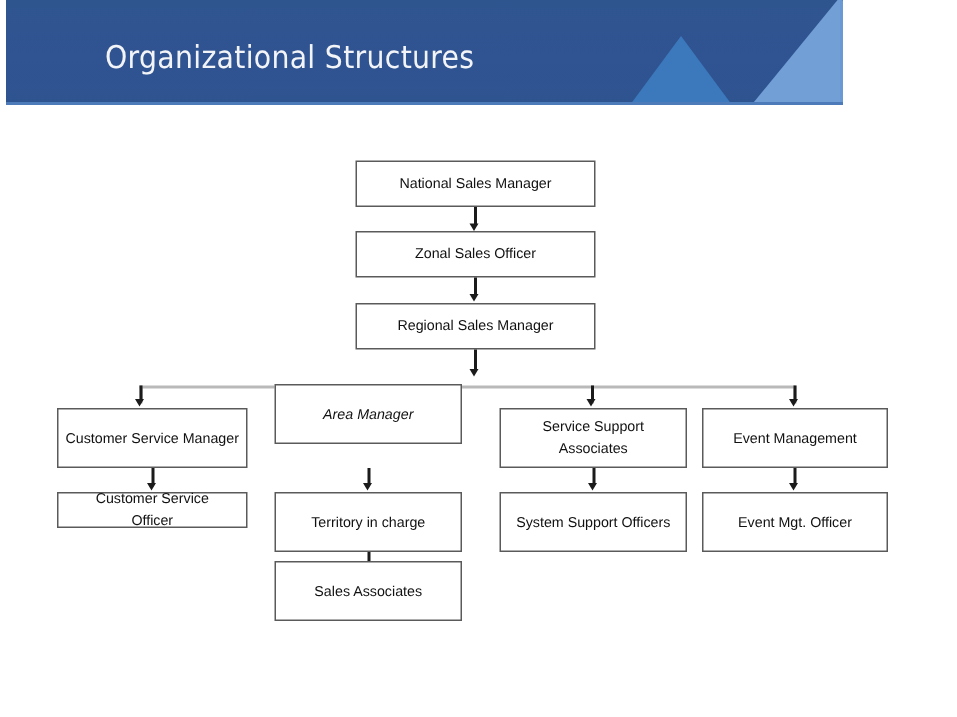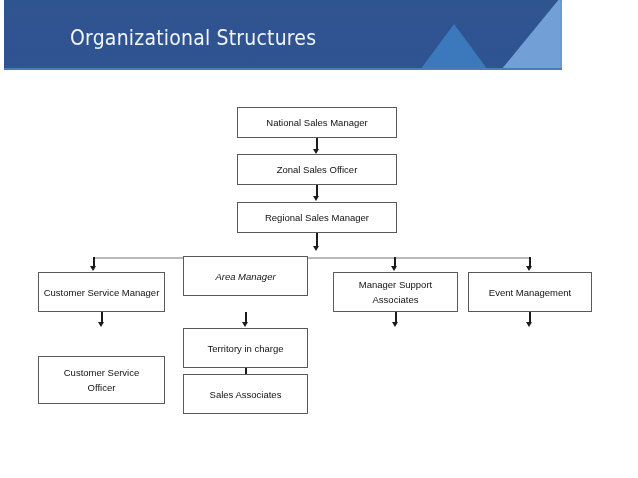--- a/index.html
+++ b/index.html
@@ -98,40 +98,42 @@
   <div class="arrow" style="left:241px;top:196px;"></div>
   <div class="vline" style="left:394px;top:187px;height:10px;"></div>
   <div class="arrow" style="left:391px;top:196px;"></div>
   <div class="vline" style="left:529px;top:187px;height:10px;"></div>
   <div class="arrow" style="left:526px;top:196px;"></div>
 
   <div class="node" style="left:38px;top:202px;width:127px;height:40px;">Customer Service Manager</div>
   <div class="node" style="left:183px;top:186px;width:125px;height:40px;font-style:italic;">Area Manager</div>
   <div class="node" style="left:333px;top:202px;width:125px;height:40px;">
     <span>
-      <span class="l2">Manager Support</span>
+      <span class="l2">Service Support</span>
       <span class="l2">Associates</span>
     </span>
   </div>
   <div class="node" style="left:468px;top:202px;width:124px;height:40px;">Event Management</div>
 
   <div class="vline" style="left:101px;top:242px;height:11px;"></div>
   <div class="arrow" style="left:98px;top:252px;"></div>
   <div class="vline" style="left:245px;top:242px;height:11px;"></div>
   <div class="arrow" style="left:242px;top:252px;"></div>
   <div class="vline" style="left:395px;top:242px;height:11px;"></div>
   <div class="arrow" style="left:392px;top:252px;"></div>
   <div class="vline" style="left:529px;top:242px;height:11px;"></div>
   <div class="arrow" style="left:526px;top:252px;"></div>
 
-  <div class="node" style="left:38px;top:258px;width:127px;height:48px;margin-top:28px;">
+  <div class="node" style="left:38px;top:258px;width:127px;height:24px;">
     <span>
       <span class="l2">Customer Service</span>
       <span class="l2">Officer</span>
     </span>
   </div>
   <div class="node" style="left:183px;top:258px;width:125px;height:40px;">Territory in charge</div>
+  <div class="node" style="left:333px;top:258px;width:125px;height:40px;">System Support Officers</div>
+  <div class="node" style="left:468px;top:258px;width:124px;height:40px;">Event Mgt. Officer</div>
 
   <div class="vline" style="left:245px;top:298px;height:12px;"></div>
   <div class="arrow" style="left:242px;top:309px;"></div>
 
   <div class="node" style="left:183px;top:304px;width:125px;height:40px;">Sales Associates</div>
 </div>
 
 </body></html>

